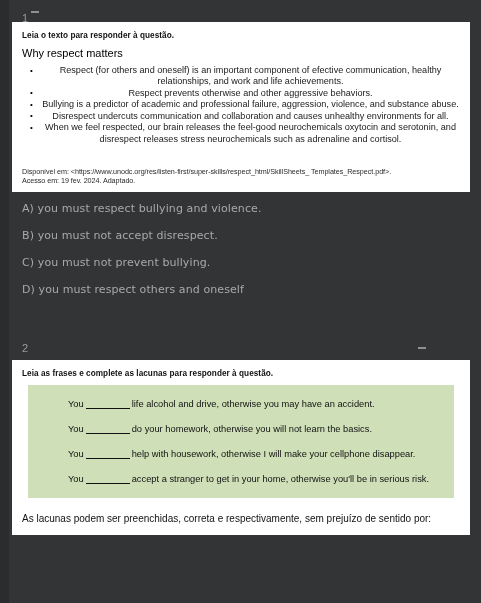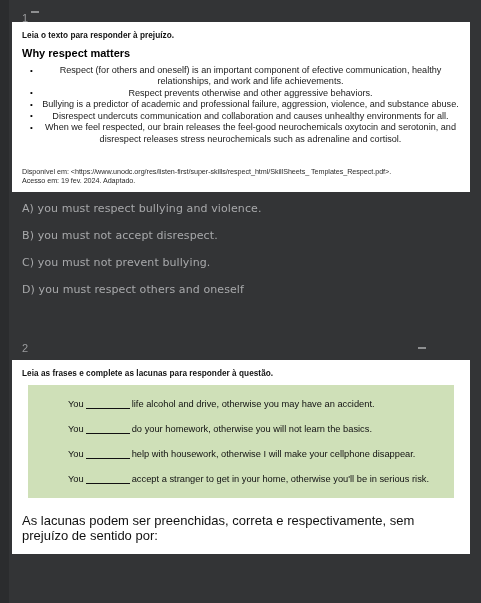--- a/index.html
+++ b/index.html
@@ -80,21 +80,21 @@
   }
   .card-intro {
     font-size: 8.2px;
     font-weight: bold;
     color: #111;
     margin: 0 0 7px 0;
     letter-spacing: 0.05px;
   }
   .card-title {
     font-size: 11px;
-    font-weight: bold;
+    font-weight: normal;
     color: #000;
     margin: 0 0 6px 0;
   }
   ul.bullets {
     margin: 0;
     padding: 0 0 0 19px;
     list-style: none;
   }
   ul.bullets li {
     font-size: 9.1px;
@@ -148,41 +148,41 @@
   .fill-line:last-child { margin-bottom: 0; }
   .blank {
     display: inline-block;
     width: 44px;
     border-bottom: 1.2px solid #111;
     margin: 0 2px 0 2px;
     vertical-align: text-bottom;
     height: 9px;
   }
   .prompt {
-    font-size: 13px;
+    font-size: 10px;
     color: #111;
     padding: 11px 0 4px 0;
   }
   .spacer-1 { height: 26px; }
 </style>
 </head>
 <body>
 
 <div class="page">
   <div class="edge-strip"></div>
 
   <div class="question-block">
     <div class="q-header first">
       <div>
         <span class="q-number first">1</span><span class="q-dash"></span>
       </div>
     </div>
 
     <div class="card">
-      <p class="card-intro">Leia o texto para responder à prejuízo.</p>
+      <p class="card-intro">Leia o texto para responder à questão.</p>
       <p class="card-title">Why respect matters</p>
       <ul class="bullets">
         <li>Respect (for others and oneself) is an important component of efective communication, healthy relationships, and work and life achievements.</li>
         <li>Respect prevents otherwise and other aggressive behaviors.</li>
         <li>Bullying is a predictor of academic and professional failure, aggression, violence, and substance abuse.</li>
         <li>Disrespect undercuts communication and collaboration and causes unhealthy environments for all.</li>
         <li>When we feel respected, our brain releases the feel-good neurochemicals oxytocin and serotonin, and disrespect releases stress neurochemicals such as adrenaline and cortisol.</li>
       </ul>
       <div class="source">
         <div>Disponível em: &lt;https://www.unodc.org/res/listen-first/super-skills/respect_html/SkillSheets_ Templates_Respect.pdf&gt;.</div>

